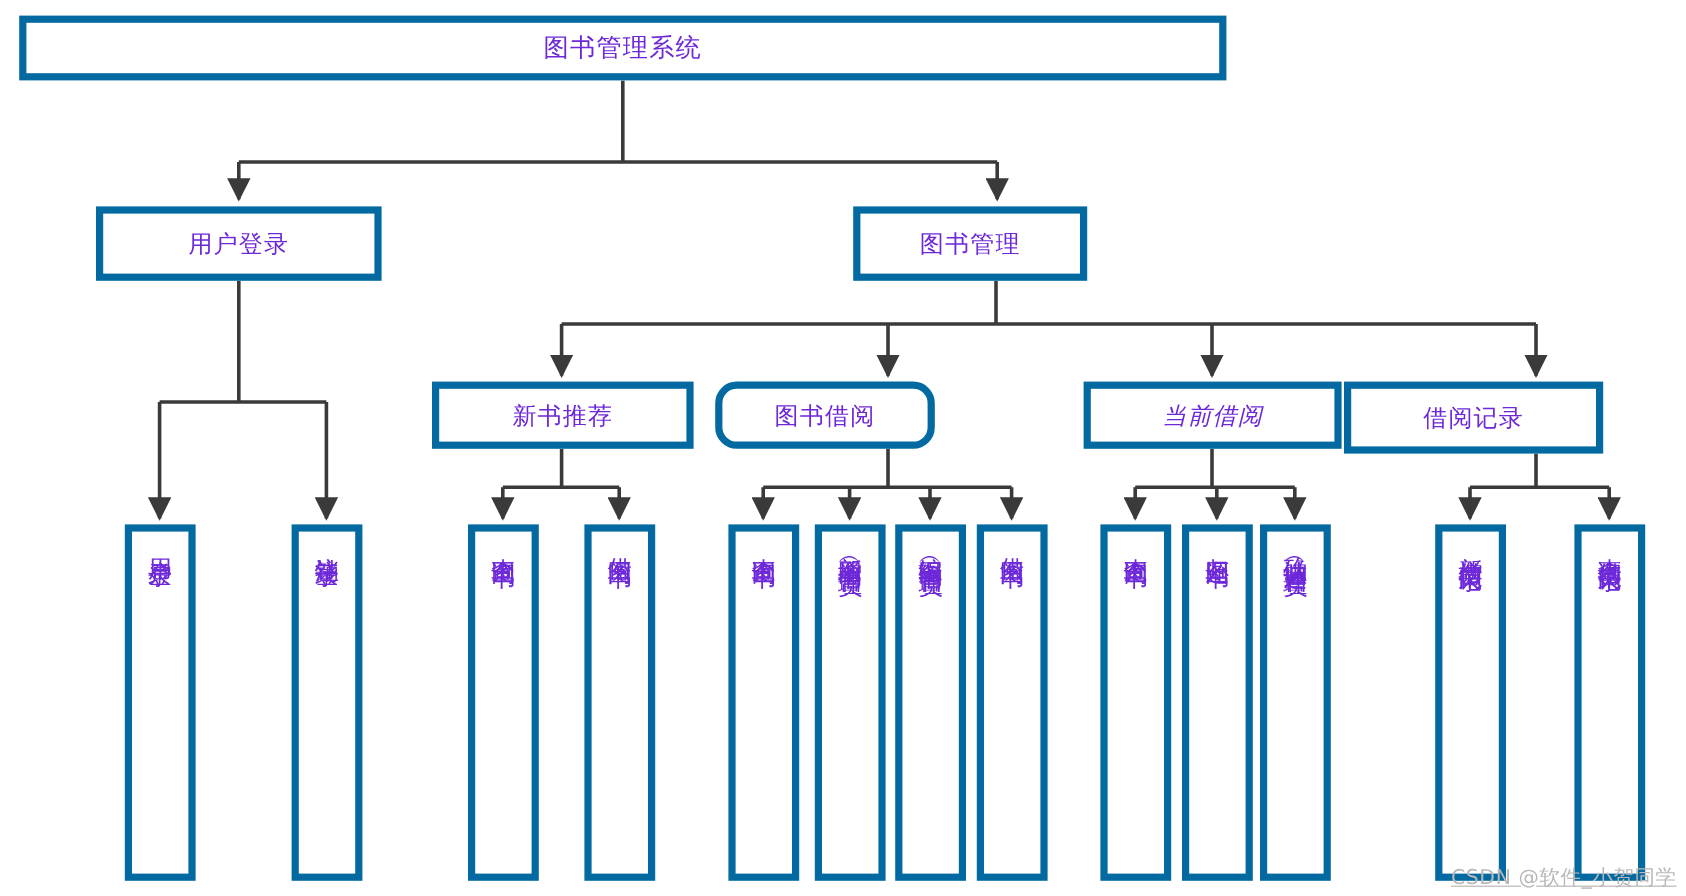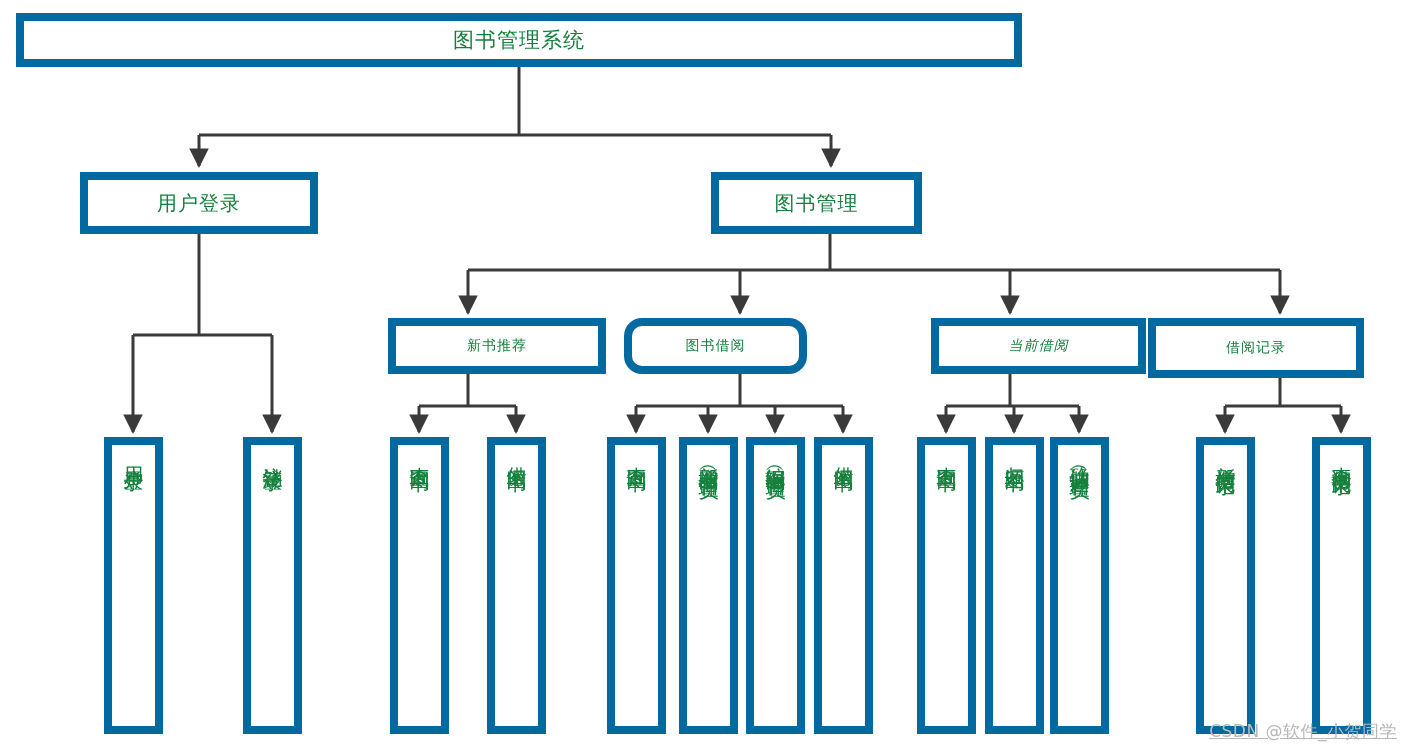--- a/index.html
+++ b/index.html
@@ -20,36 +20,35 @@
   #edges {
     position: absolute;
     left: 0; top: 0;
     width: 1405px;
     height: 747px;
     pointer-events: none;
   }
   .node {
     position: absolute;
     box-sizing: border-box;
-    border: 8px solid #0369a1;
+    border: 6px solid #0369a1;
     background: #ffffff;
     display: flex;
     align-items: center;
     justify-content: center;
-    color: #15803d;
+    color: #6d28d9;
   }
   .node.root {
     font-size: 21px;
   }
   .node.level1 {
     font-size: 20px;
   }
   .node.level2 {
-    font-size: 14px;
-    margin-left: 28px;
+    font-size: 20px;
   }
   .node.leaf {
     font-size: 20px;
     align-items: flex-start;
     padding-top: 6px;
   }
   .vlabel {
     writing-mode: vertical-rl;
     text-orientation: upright;
     letter-spacing: 2px;
@@ -126,21 +125,21 @@
     </g>
   </svg>
 
   <div class="node root" style="left:16px; top:13px; width:1006px; height:54px;">
     <span class="hlabel">图书管理系统</span>
   </div>
 
   <div class="node level1" style="left:80px; top:172px; width:238px; height:62px;">
     <span class="hlabel">用户登录</span>
   </div>
-  <div class="node level1" style="left:711px; top:172px; width:211px; height:62px;">
+  <div class="node level1" style="left:711px; top:172px; width:195px; height:62px;">
     <span class="hlabel">图书管理</span>
   </div>
 
   <div class="node level2" style="left:360px; top:318px; width:218px; height:56px;">
     <span class="hlabel">新书推荐</span>
   </div>
   <div class="node level2" style="left:596px; top:318px; width:183px; height:56px;border-radius:18px;">
     <span class="hlabel">图书借阅</span>
   </div>
   <div class="node level2" style="left:903px; top:318px; width:215px; height:56px;font-style:italic;">

